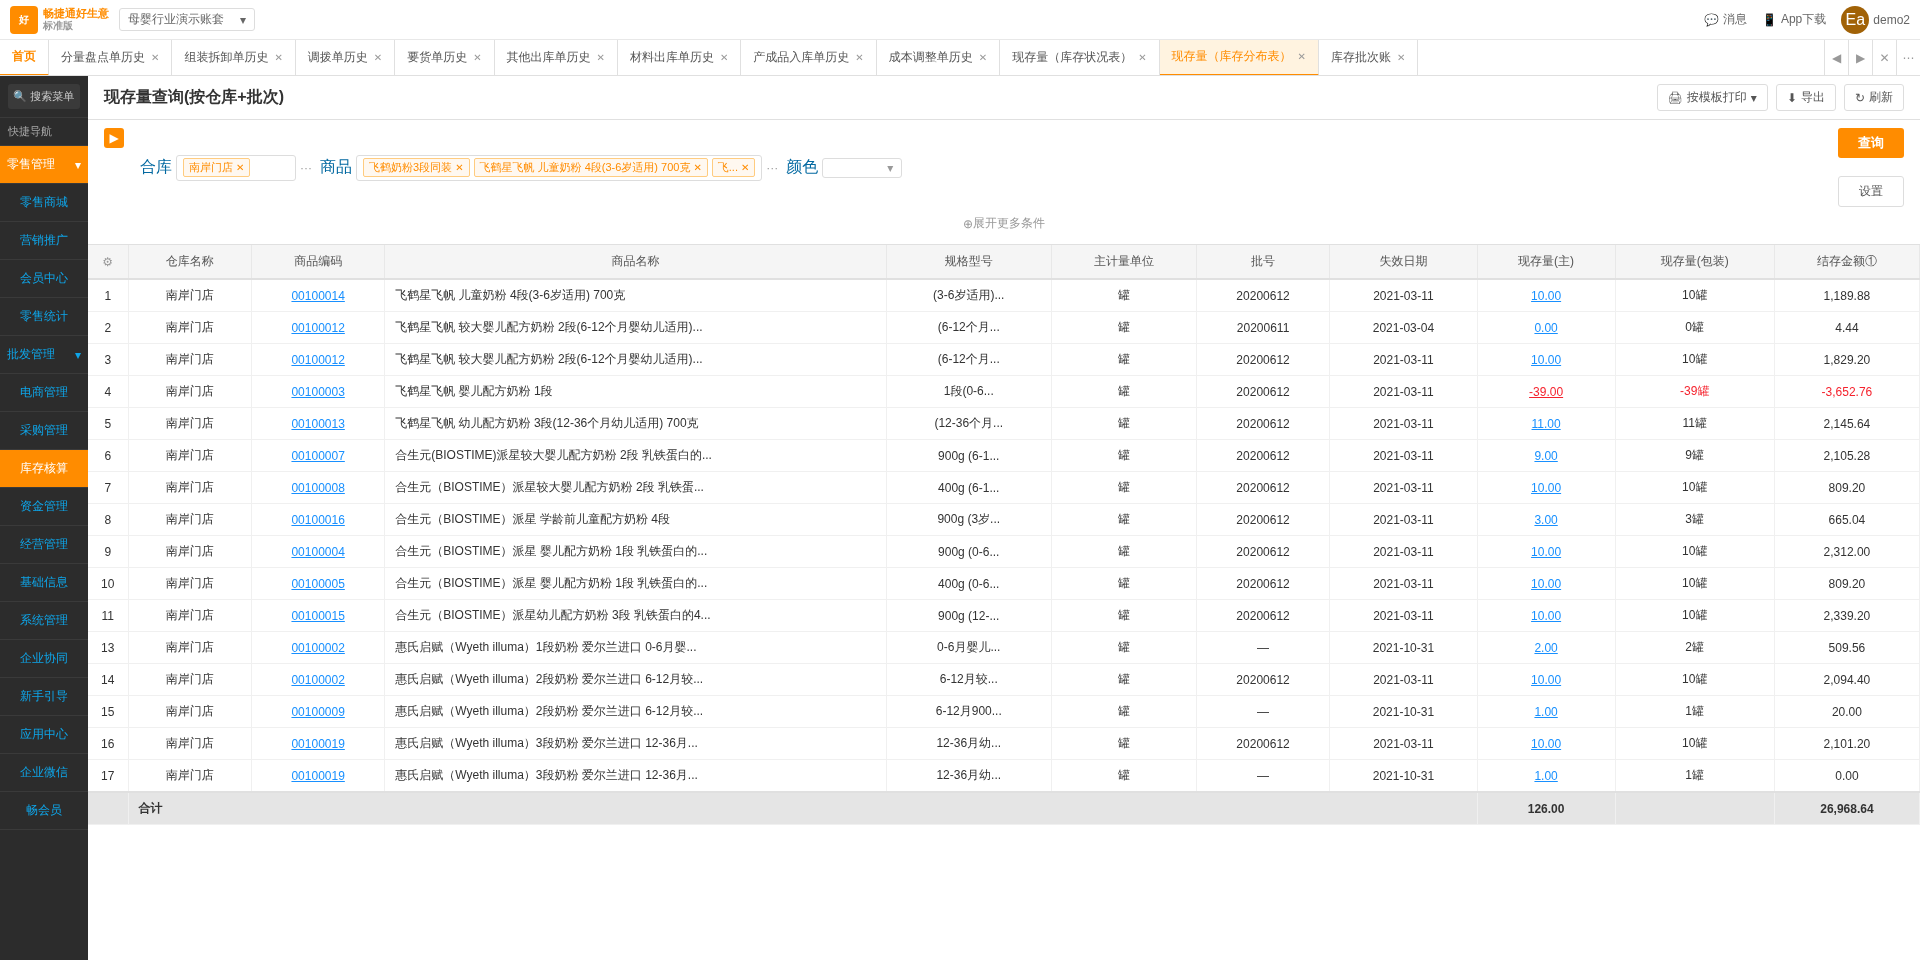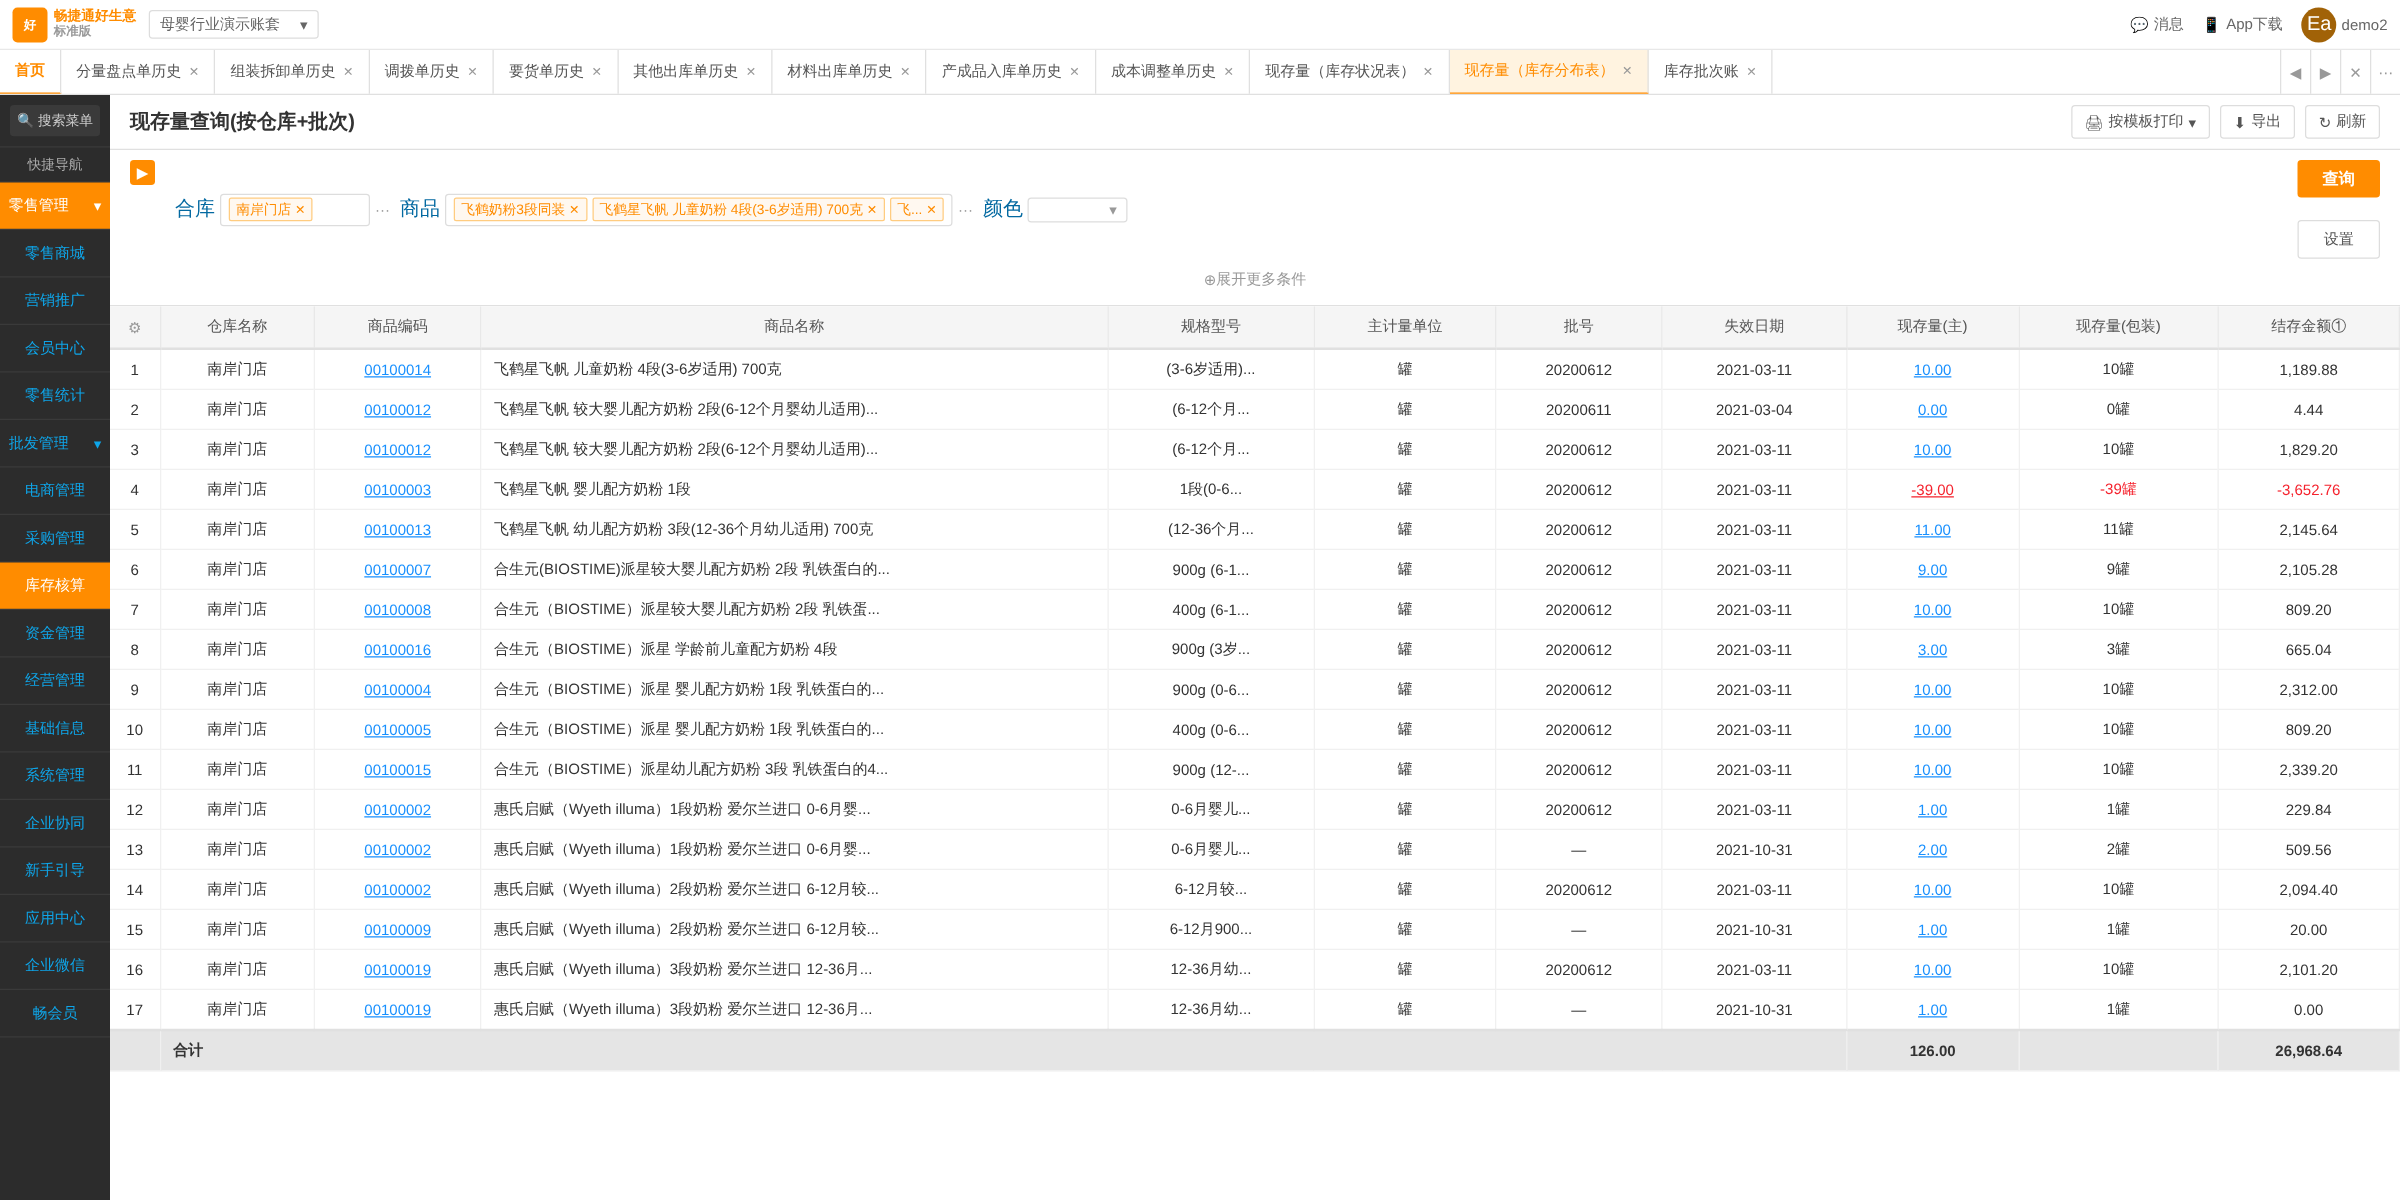--- a/index.html
+++ b/index.html
@@ -25,21 +25,21 @@
     .nav-arrow { width: 24px; height: 36px; display: flex; align-items: center; justify-content: center; cursor: pointer; border-left: 1px solid #e0e0e0; color: #999; }
     .nav-close-all { width: 24px; height: 36px; display: flex; align-items: center; justify-content: center; cursor: pointer; border-left: 1px solid #e0e0e0; color: #999; }
 
     
     .main-layout { display: flex; height: calc(960px - 76px); }
 
     
     .sidebar { width: 88px; background: #2c2c2c; color: #ccc; display: flex; flex-direction: column; flex-shrink: 0; }
     .sidebar-search { padding: 8px; border-bottom: 1px solid #3a3a3a; }
     .sidebar-search-btn { width: 100%; background: #3a3a3a; border: none; color: #ccc; padding: 5px; border-radius: 3px; cursor: pointer; font-size: 11px; display: flex; align-items: center; justify-content: center; gap: 3px; }
-    .sidebar-quick { padding: 6px 8px; border-bottom: 1px solid #3a3a3a; font-size: 11px; color: #aaa; text-align: center; cursor: pointer; }
+    .sidebar-quick { padding: 6px 8px; border-bottom: 1px solid #3a3a3a; font-size: 11px; color: #aaa; text-align: left; cursor: pointer; }
     .sidebar-item { padding: 10px 5px; text-align: center; cursor: pointer; border-bottom: 1px solid #3a3a3a; font-size: 12px; color: #0ea5e9; }
     .sidebar-item.active { background: #ff8c00; color: white; }
 
     
     .content-area { flex: 1; display: flex; flex-direction: column; overflow: hidden; background: #f0f0f0; }
 
     
     .page-header { background: #fff; padding: 8px 16px; border-bottom: 1px solid #e0e0e0; display: flex; align-items: center; justify-content: space-between; }
     .page-title { font-size: 16px; font-weight: bold; color: #333; }
     .page-actions { display: flex; align-items: center; gap: 8px; }
@@ -445,33 +445,20 @@
     <td class="left" style="max-width:280px;overflow:hidden;text-overflow:ellipsis;white-space:nowrap;">合生元（BIOSTIME）派星幼儿配方奶粉 3段 乳铁蛋白的4...</td>
     <td>900g (12-...</td>
     <td>罐</td>
     <td>20200612</td>
     <td>2021-03-11</td>
     <td class="td-link ">10.00</td>
     <td class="">10罐</td>
     <td class="">2,339.20</td>
   </tr>
             <tr>
-    <td>12</td>
-    <td>南岸门店</td>
-    <td class="td-link">00100002</td>
-    <td class="left" style="max-width:280px;overflow:hidden;text-overflow:ellipsis;white-space:nowrap;">惠氏启赋（Wyeth illuma）1段奶粉 爱尔兰进口 0-6月婴...</td>
-    <td>0-6月婴儿...</td>
-    <td>罐</td>
-    <td>20200612</td>
-    <td>2021-03-11</td>
-    <td class="td-link ">1.00</td>
-    <td class="">1罐</td>
-    <td class="">229.84</td>
-  </tr>
-            <tr>
     <td>13</td>
     <td>南岸门店</td>
     <td class="td-link">00100002</td>
     <td class="left" style="max-width:280px;overflow:hidden;text-overflow:ellipsis;white-space:nowrap;">惠氏启赋（Wyeth illuma）1段奶粉 爱尔兰进口 0-6月婴...</td>
     <td>0-6月婴儿...</td>
     <td>罐</td>
     <td>—</td>
     <td>2021-10-31</td>
     <td class="td-link ">2.00</td>
     <td class="">2罐</td>

